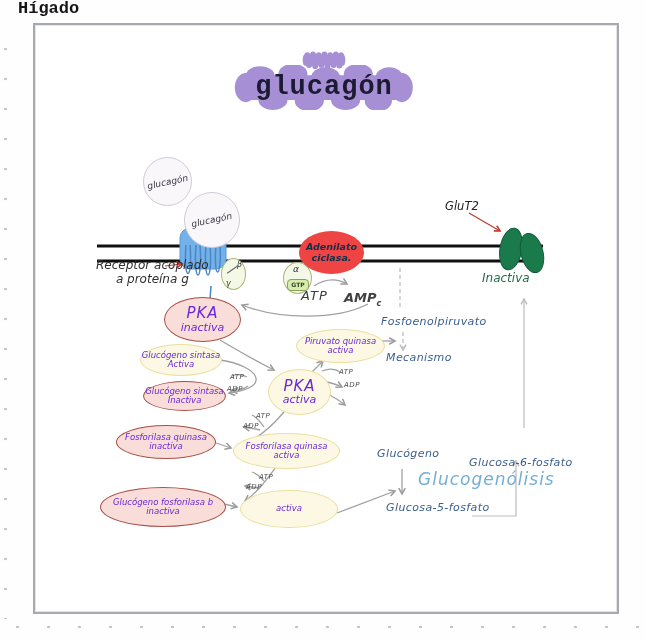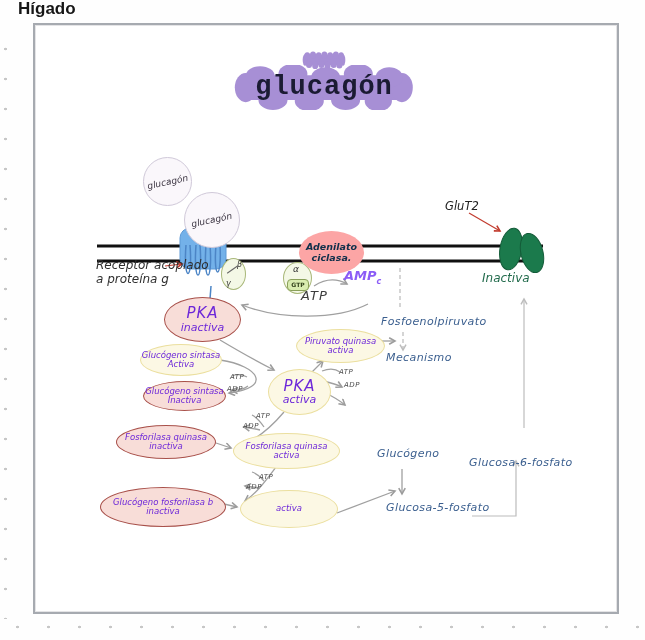--- a/index.html
+++ b/index.html
@@ -7,21 +7,21 @@
          font-family:"DejaVu Sans",sans-serif;}
   
   .left-dots{position:absolute;left:1px;top:34px;width:9px;height:585px;
     background-image:radial-gradient(circle,#c6c6c6 1.1px,transparent 1.6px);
     background-size:9px 30px;}
   .bottom-dots{position:absolute;left:2px;top:622px;width:641px;height:10px;
     background-image:radial-gradient(circle,#c6c6c6 1.1px,transparent 1.6px);
     background-size:31px 10px;}
   .page{position:absolute;left:33px;top:23px;width:582px;height:587px;
     border:2px solid #a6aab0;box-shadow:inset 0 0 0 1px #e4e4e6;background:#fff;}
-  .header{position:absolute;left:18px;top:-1px;font-family:Liberation Sans, sans-serif;
+  .header{position:absolute;left:18px;top:-1px;font-family:Liberation Mono, monospace;
     font-weight:bold;font-size:17px;color:#161616;letter-spacing:0;}
   
   .title-wrap{position:absolute;left:33px;top:53px;width:582px;text-align:center;line-height:1;}
   .cloud-line{display:inline-block;position:relative;padding:5px 16px;margin-bottom:1px;}
   .cloud-line svg{position:absolute;left:-6px;top:-4px;width:calc(100% + 12px);
     height:calc(100% + 8px);z-index:0;}
   .cloud-line .txt{position:relative;z-index:1;font-family:"Liberation Mono",monospace;
     font-weight:bold;font-size:27px;letter-spacing:1px;color:#1b1b33;white-space:nowrap;}
   
   .lbl{position:absolute;white-space:nowrap;}
@@ -39,21 +39,21 @@
   .oval.big .l1{font-size:15px;letter-spacing:1px;}
   .oval.big .l2{font-size:11px;}
   .oval.small .l1,.oval.small .l2{font-size:8.5px;}
   
   .blob{position:absolute;border-radius:50%;background:#f4f8e6;border:1px solid #a9b87a;}
   .gtp-badge{position:absolute;left:3px;top:16px;width:20px;height:10px;border-radius:4px;
     background:#d9ecb0;border:1px solid #8aa05a;font-size:6px;text-align:center;
     line-height:9px;color:#31401a;font-weight:bold;}
   
   .adenylate{position:absolute;left:299px;top:231px;width:65px;height:43px;border-radius:50%;
-    background:#fca5a5;display:flex;flex-direction:column;align-items:center;
+    background:#ef4444;display:flex;flex-direction:column;align-items:center;
     justify-content:center;line-height:1.1;}
   .adenylate span{font-style:italic;font-size:9.5px;color:#10304b;font-weight:bold;}
   .blue-met{color:#3b5f8f;font-style:italic;font-size:11px;letter-spacing:0.4px;}
   .tiny{font-size:7px;color:#4a4a4a;font-style:italic;letter-spacing:0.5px;}
 </style>
 </head>
 <body>
 
 <div id="stage">
 
@@ -185,40 +185,40 @@
 
   <div class="vesicle" style="left:143px;top:157px;width:47px;height:47px">
     <span>glucagón</span>
   </div>
   <div class="vesicle" style="left:184px;top:192px;width:54px;height:54px">
     <span>glucagón</span>
   </div>
 
   <div class="lbl hand" style="left:96px;top:258px;font-size:12px;color:#2f2f2f;line-height:1.2">
     <div>Receptor acoplado</div>
-    <div style="">a proteína g</div>
+    <div style="text-align:center">a proteína g</div>
   </div>
 
   <div class="blob" style="left:221px;top:258px;width:23px;height:30px">
     <span class="hand" style="position:absolute;right:3px;top:1px;font-size:8px;color:#333">β</span>
     <span style="position:absolute;left:4px;top:10px;width:13px;border-top:1px solid #666;transform:rotate(-35deg)"></span>
     <span class="hand" style="position:absolute;left:4px;bottom:1px;font-size:8px;color:#333">γ</span>
   </div>
   <div class="blob" style="left:283px;top:262px;width:27px;height:30px">
     <span class="hand" style="position:absolute;left:9px;top:1px;font-size:9px;color:#333">α</span>
     <span class="gtp-badge">GTP</span>
   </div>
 
   <div class="adenylate">
     <span>Adenilato</span>
     <span>ciclasa.</span>
   </div>
 
   <div class="lbl hand" style="left:301px;top:288px;font-size:13px;color:#3c3c3c;letter-spacing:1px">ATP</div>
-  <div class="lbl hand" style="left:344px;top:268px;font-size:13px;color:#8b5cf6;font-weight:bold"><span>AMP</span><sub style="font-size:8px">c</sub></div>
+  <div class="lbl hand" style="left:344px;top:290px;font-size:13px;color:#404040;font-weight:bold"><span>AMP</span><sub style="font-size:8px">c</sub></div>
 
   <div class="lbl hand" style="left:445px;top:199px;font-size:11.5px;color:#222">GluT2</div>
   <div class="lbl hand" style="left:482px;top:271px;font-size:12px;color:#226b4c">Inactiva</div>
 
   <div class="oval pink big" style="left:164px;top:297px;width:75px;height:43px">
     <span class="l1">PKA</span>
     <span class="l2">inactiva</span>
   </div>
   <div class="oval cream small" style="left:140px;top:344px;width:80px;height:30px">
     <span class="l1">Glucógeno sintasa</span>
@@ -257,16 +257,17 @@
   <div class="lbl tiny" style="left:339px;top:368px">ATP</div>
   <div class="lbl tiny" style="left:344px;top:381px">ADP</div>
   <div class="lbl tiny" style="left:256px;top:412px">ATP</div>
   <div class="lbl tiny" style="left:243px;top:422px">ADP</div>
   <div class="lbl tiny" style="left:259px;top:473px">ATP</div>
   <div class="lbl tiny" style="left:246px;top:483px">ADP</div>
 
   <div class="lbl blue-met" style="left:381px;top:315px">Fosfoenolpiruvato</div>
   <div class="lbl blue-met" style="left:386px;top:351px">Mecanismo</div>
   <div class="lbl blue-met" style="left:377px;top:447px">Glucógeno</div>
+  <div class="lbl hand" style="left:418px;top:469px;font-size:17px;color:#74aed6;letter-spacing:1px">Glucogenólisis</div>
   <div class="lbl blue-met" style="left:386px;top:501px">Glucosa-5-fosfato</div>
   <div class="lbl blue-met" style="left:469px;top:456px">Glucosa-6-fosfato</div>
 
 </div>
 
 </body></html>

